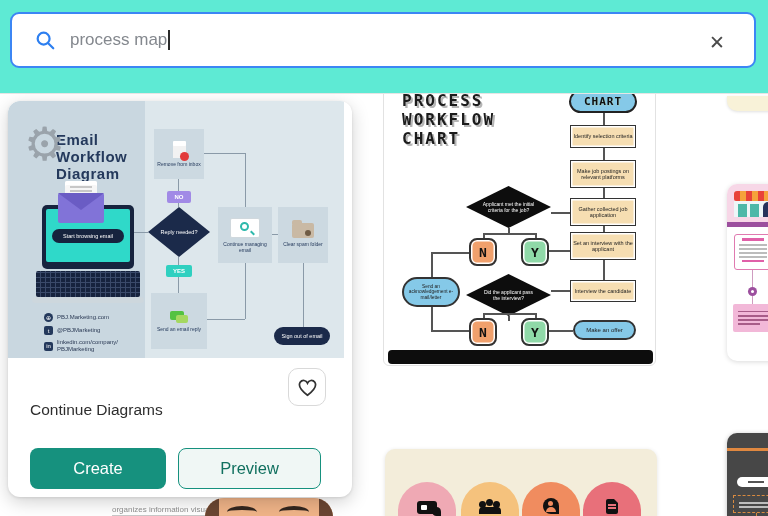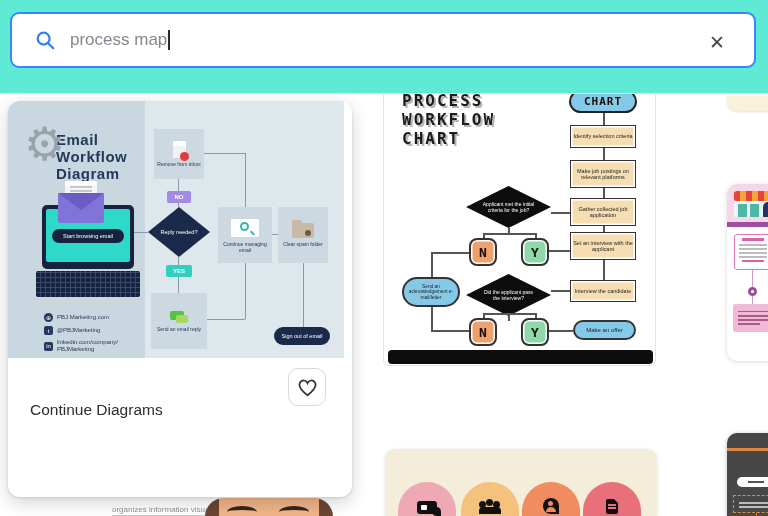--- a/index.html
+++ b/index.html
@@ -265,20 +265,22 @@
         <div class="cline" style="left:264px; top:133px; width:6px; height:1px;"></div>
         <div class="cline" style="left:295px; top:162px; width:1px; height:64px;"></div>
       </div>
 
       <div class="hc-cat">Continue Diagrams</div>
       <div class="heart-btn">
         <svg width="21" height="19" viewBox="0 0 24 22" fill="none" stroke="#333" stroke-width="2">
           <path d="M12 20 C 4 14, 1 9, 3.5 5 C 6 1.5, 10.5 2.5, 12 6 C 13.5 2.5, 18 1.5, 20.5 5 C 23 9, 20 14, 12 20 Z"></path>
         </svg>
       </div>
+      <button class="btn-create">Create</button>
+      <button class="btn-preview">Preview</button>
     </div>
 
     <div class="reccard">
       <div class="rec-title">
         <div>PROCESS</div>
         <div>WORKFLOW</div>
         <div>CHART</div>
       </div>
 
       <div class="rpill start">CHART</div>

